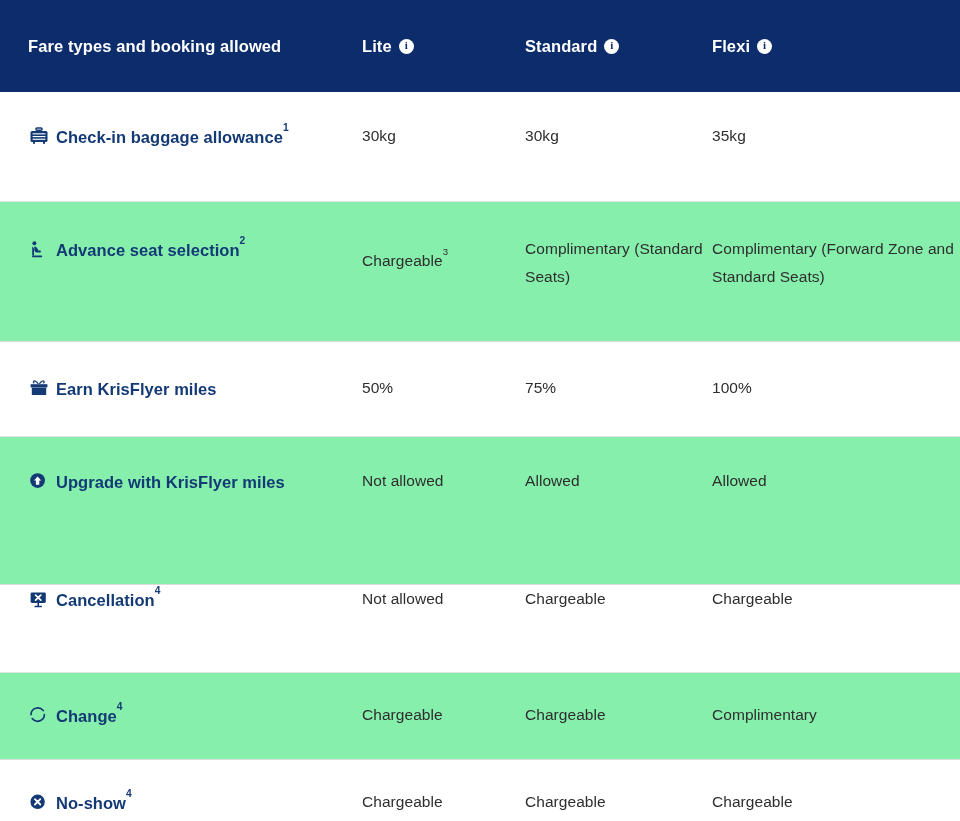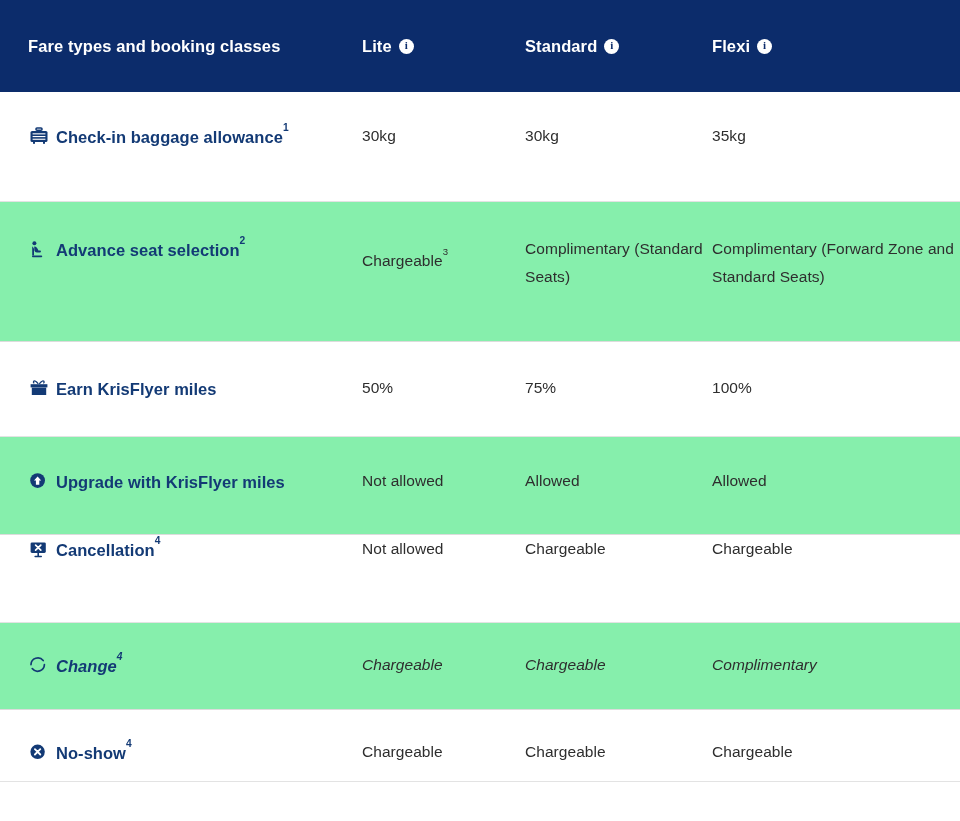--- a/index.html
+++ b/index.html
@@ -107,23 +107,23 @@
     position: relative;
     top: -0.52em;
     font-weight: bold;
   }
   .value-cell sup { font-weight: normal; }
 
   
   .r0 { height: 110px; }
   .r1 { height: 140px; }
   .r2 { height: 95px;  }
-  .r3 { height: 98px; justify-content: flex-end; }
+  .r3 { height: 148px; justify-content: flex-end; }
   .r4 { height: 88px;  }
-  .r5 { height: 87px; font-style: italic;  }
+  .r5 { height: 87px;  }
   .r6 { height: 72px;  }
 
   
   .r0 .cell { padding-top: 30px; }
   .r1 .feature-cell { padding-top: 33px; }
   .r1 .value-cell   { padding-top: 45px; }
   .r2 .cell { padding-top: 32px; }
   .r3 .cell { padding-top: 30px; }
   .r4 .cell { }
   .r5 .cell { padding-top: 28px; }
@@ -139,21 +139,21 @@
   }
   .row-icon svg { display: block; width: 22px; height: 20px; }
 </style>
 </head>
 <body>
 
 <div class="fare-table">
 
   <div class="thead">
     <div class="th col-feature">
-      <span class="th-label">Fare types and booking classes</span>
+      <span class="th-label">Fare types and booking allowed</span>
     </div>
 
     <div class="th col-1">
       <span class="th-label">Lite</span>
       <span class="info-icon">
           <span>i</span>
         </span>
     </div>
 
     <div class="th col-2">

